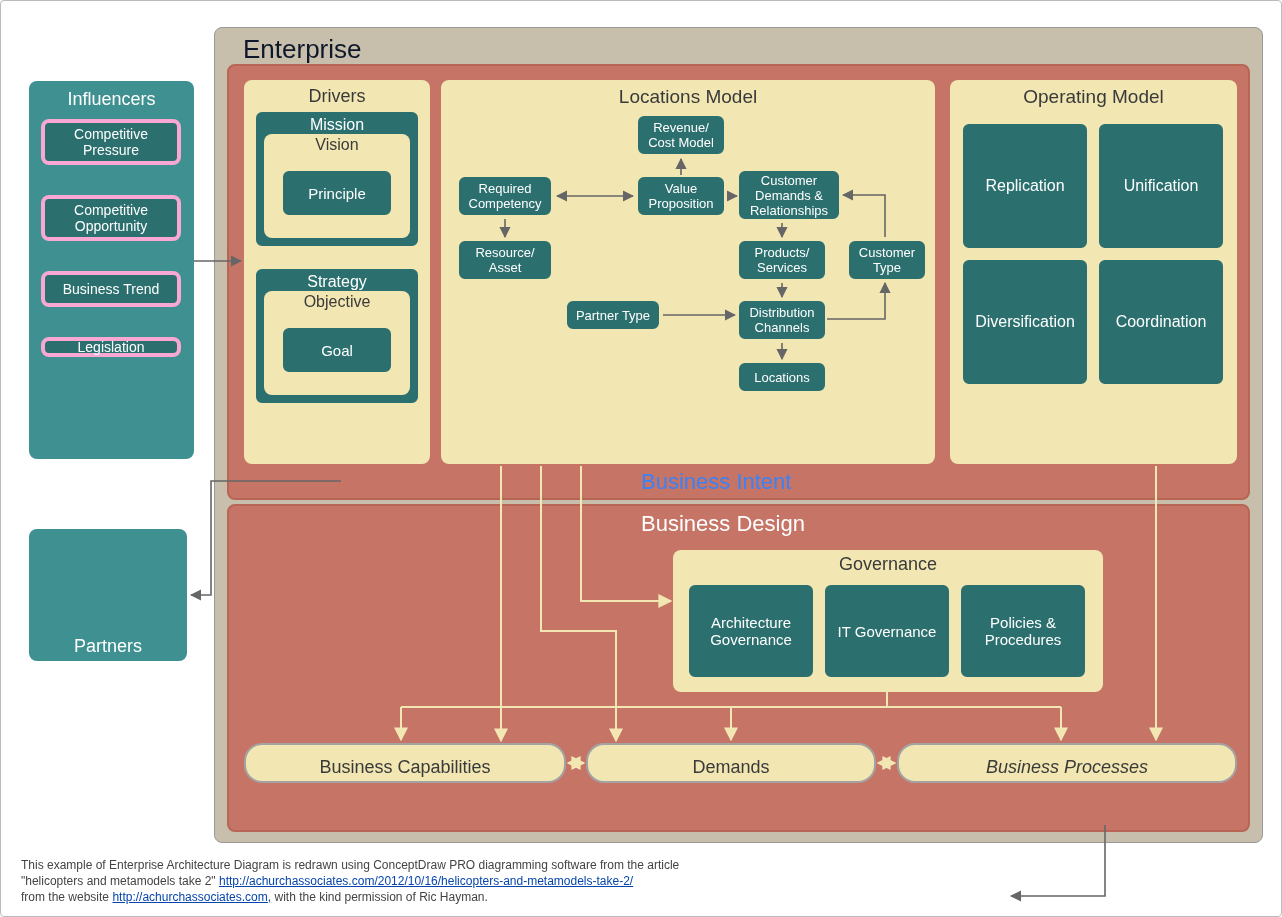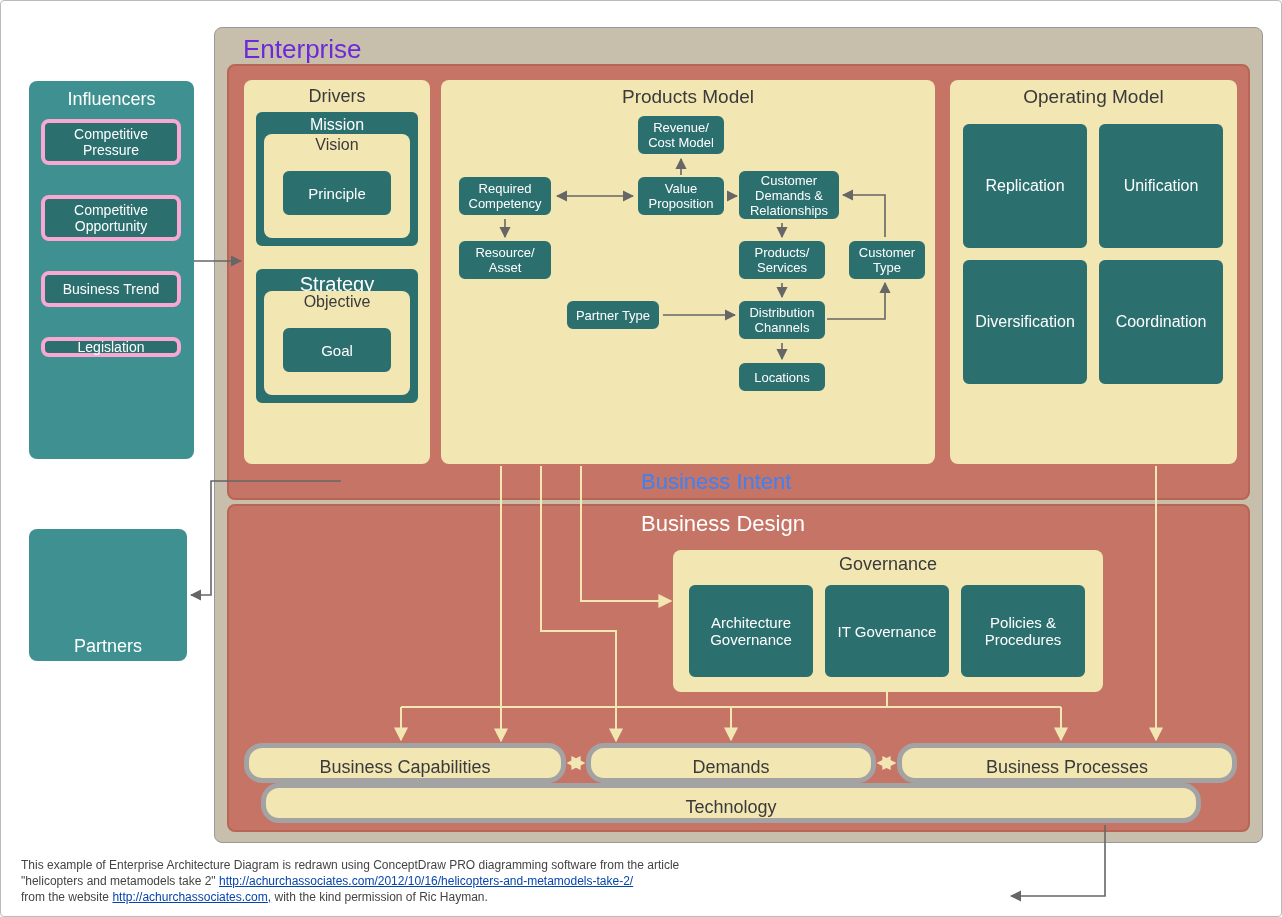--- a/index.html
+++ b/index.html
@@ -3,29 +3,29 @@
 <meta charset="utf-8">
 <style>
   html,body{margin:0;padding:0;font-family:Arial,Helvetica,sans-serif;background:#fff;}
   .page{position:relative;width:1282px;height:917px;box-sizing:border-box;border:1px solid #bbb;border-radius:4px;background:#fff;}
   .box{position:absolute;box-sizing:border-box;border-radius:8px;}
   .teal{background:#3f9090;}
   .teal-dark{background:#2b6f6f;}
   .cream{background:#f2e7b3;}
   .brick{background:#c67466;}
   .tan{background:#c7bfab;}
-  .title-dark{color:#6d28d9;font-size:22px;}
+  .title-dark{color:#0f172a;font-size:22px;}
   .title-white{color:#fff;font-size:18px;text-align:center;}
   .lbl{color:#fff;text-align:center;font-size:14px;}
   .lbl-sm{color:#fff;text-align:center;font-size:13px;}
   .lbl-dark{color:#3a3a3a;text-align:center;font-size:18px;}
   .center{display:flex;align-items:center;justify-content:center;padding:4px;}
   .border-dark{border:4px solid #f9a8d4;}
   .border-cream{border:2px solid #f2e7b3;}
-  .border-white{border:5px solid #a3a3a3;}
+  .border-white{border:2px solid #a3a3a3;}
   .border-tan{border:1px solid #999;}
   .foot{position:absolute;left:20px;font-size:12px;color:#444;}
   .foot a{color:#0645ad;text-decoration:underline;}
   svg.arrows{position:absolute;top:0;left:0;pointer-events:none;}
 </style>
 </head>
 <body>
 
 <div class="page">
 
@@ -64,31 +64,31 @@
     <div class="lbl" style="margin-top:4px;font-size:16px;">Mission</div>
   </div>
   <div class="box cream" style="left:263px;top:133px;width:146px;height:104px;">
     <div class="lbl-dark" style="font-size:16px;margin-top:2px;">Vision</div>
   </div>
   <div class="box teal-dark border-cream center" style="left:280px;top:168px;width:112px;height:48px;">
       <span class="lbl" style="font-size:15px;">Principle</span>
     </div>
 
   <div class="box teal-dark border-cream" style="left:253px;top:266px;width:166px;height:138px;">
-    <div class="lbl" style="margin-top:4px;font-size:20px;">Strategy</div>
+    <div class="lbl" style="margin-top:4px;font-size:16px;">Strategy</div>
   </div>
   <div class="box cream" style="left:263px;top:290px;width:146px;height:104px;">
     <div class="lbl-dark" style="font-size:16px;margin-top:2px;">Objective</div>
   </div>
   <div class="box teal-dark border-cream center" style="left:280px;top:325px;width:112px;height:48px;align-items:center;">
       <span class="lbl" style="font-size:15px;">Goal</span>
     </div>
 
   <div class="box cream" style="left:440px;top:79px;width:494px;height:384px;">
-    <div class="lbl-dark" style="margin-top:6px;font-size:19px;">Products Model</div>
+    <div class="lbl-dark" style="margin-top:6px;font-size:19px;">Locations Model</div>
   </div>
   <div class="box teal-dark border-cream center" style="left:635px;top:113px;width:90px;height:42px;">
       <span class="lbl-sm" style="white-space:pre-line;">Revenue/
 Cost Model</span>
     </div>
   <div class="box teal-dark border-cream center" style="left:456px;top:174px;width:96px;height:42px;">
       <span class="lbl-sm" style="white-space:pre-line;">Required
 Competency</span>
     </div>
   <div class="box teal-dark border-cream center" style="left:635px;top:174px;width:90px;height:42px;">
@@ -157,24 +157,21 @@
 Procedures</span>
     </div>
 
   <div class="box cream border-white" style="left:243px;top:742px;width:322px;height:40px;border-radius:18px;">
       <div class="lbl-dark center" style="height:100%;">Business Capabilities</div>
     </div>
   <div class="box cream border-white" style="left:585px;top:742px;width:290px;height:40px;border-radius:18px;">
       <div class="lbl-dark center" style="height:100%;">Demands</div>
     </div>
   <div class="box cream border-white" style="left:896px;top:742px;width:340px;height:40px;border-radius:18px;">
-      <div class="lbl-dark center" style="height:100%;">Business Processes</div>
-    </div>
-  <div class="box cream border-white" style="left:260px;top:782px;width:940px;height:40px;border-radius:18px;">
-      <div class="lbl-dark center" style="height:100%;">Technology</div>
+      <div class="lbl-dark center" style="height:100%;font-style:italic;">Business Processes</div>
     </div>
 
   <svg class="arrows" width="1282" height="917">
     <defs>
       <marker id="ah" viewBox="0 0 10 10" refX="9" refY="5" markerWidth="7" markerHeight="7" orient="auto">
           <path d="M0,0 L10,5 L0,10 z" fill="#666"></path>
         </marker>
       <marker id="ahStart" viewBox="0 0 10 10" refX="1" refY="5" markerWidth="7" markerHeight="7" orient="auto">
           <path d="M10,0 L0,5 L10,10 z" fill="#666"></path>
         </marker>

